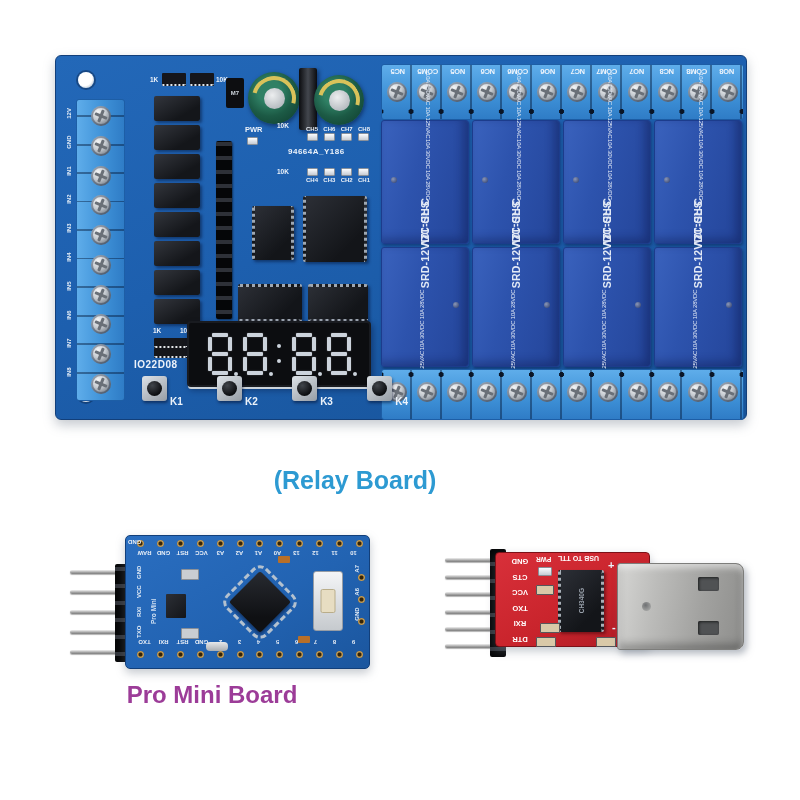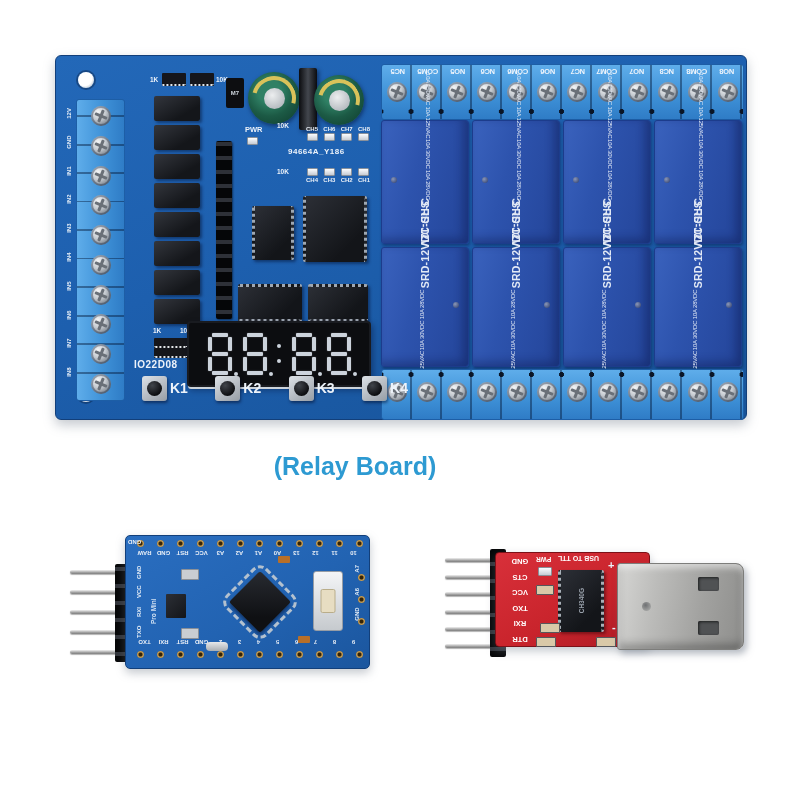--- a/index.html
+++ b/index.html
@@ -100,21 +100,21 @@
   .dp{position:absolute;right:-5px;bottom:1px;width:4px;height:4px;border-radius:50%;background:#ccd3dc;}
   .colon{position:relative;width:5px;height:46px;flex:none;}
   .colon::before,.colon::after{content:"";position:absolute;left:0;width:4px;height:4px;border-radius:50%;background:#ccd3dc;}
   .colon::before{top:13px;} .colon::after{top:28px;}
   .krow{position:absolute;display:flex;justify-content:space-between;}
   .kunit{display:flex;align-items:flex-start;gap:3px;}
   .tact{width:25px;height:25px;border-radius:3px;flex:none;position:relative;
         background:linear-gradient(145deg,#dde2e7,#969da5);box-shadow:1px 2px 3px rgba(0,10,40,.5);}
   .tact::after{content:"";position:absolute;inset:5px;border-radius:50%;
         background:radial-gradient(circle at 35% 30%,#41454b,#0d0e11 70%);}
-  .klbl{color:#edf3fa;font-size:14px;font-weight:bold;margin-top:4px;}
+  .klbl{color:#edf3fa;font-size:10px;font-weight:bold;margin-top:20px;}
 
   
   .pins{position:absolute;display:flex;flex-direction:column;justify-content:space-between;}
   .pin{position:relative;flex:1;}
   .pin::before{content:"";position:absolute;left:0;top:50%;transform:translateY(-50%);
         width:50px;height:4px;border-radius:2px;background:linear-gradient(#f0f0f0,#898989 80%);
         box-shadow:0 1px 1px rgba(0,0,0,.3);}
   .hdrbar{position:absolute;background:linear-gradient(90deg,#1e2025,#0e0f12);border-radius:2px;
         background-image:repeating-linear-gradient(0deg,#060708 0 6px,#32353b 6px 10px,#060708 10px 17px);}
   #pro-mini-board .pcb{position:absolute;background:linear-gradient(150deg,#2a6ec0,#2263b2 55%,#1b569e);
@@ -443,21 +443,21 @@
           <div class="tact"></div>
           <span class="klbl">K3</span>
         </div>
         <div class="kunit">
           <div class="tact"></div>
           <span class="klbl">K4</span>
         </div>
       </div>
   </section>
 
-  <div class="cap-sub big" style="left:355px;top:452px;">(Relay Board)</div>
+  <div class="cap-sub big" style="left:355px;top:466px;">(Relay Board)</div>
 
   <section class="abs" id="pro-mini-board" style="left:60px;top:528px;width:330px;height:150px;">
     <div class="pins" style="left:10px;top:34px;width:62px;height:100px;">
         <div class="pin"></div>
         <div class="pin"></div>
         <div class="pin"></div>
         <div class="pin"></div>
         <div class="pin"></div>
       </div>
     <div class="hdrbar" style="left:55px;top:36px;width:16px;height:98px;"></div>
@@ -540,20 +540,21 @@
       <div class="rst" style="left:187px;top:35px;width:28px;height:58px;"></div>
       <div class="smd" style="left:55px;top:33px;width:16px;height:9px;background:#c9cdd2;border:1px solid #8a9098;"></div>
       <div class="smd" style="left:55px;top:92px;width:16px;height:9px;background:#c9cdd2;border:1px solid #8a9098;"></div>
       <div class="smd" style="left:40px;top:58px;width:20px;height:24px;background:linear-gradient(135deg,#2c2f36,#131519);"></div>
       <div class="smd" style="left:80px;top:106px;width:22px;height:9px;background:linear-gradient(#e6e8ea,#a9adb2);border-radius:4px;"></div>
       <div class="smd" style="left:172px;top:100px;width:12px;height:7px;background:#b86f28;"></div>
       <div class="smd" style="left:152px;top:20px;width:12px;height:7px;background:#b86f28;"></div>
     </div>
   </section>
 
+  <div class="cap-title mid" style="left:212px;top:681px;">Pro Mini Board</div>
 
   <section class="abs" id="download-cable" style="left:445px;top:535px;width:300px;height:128px;">
     <div class="pins" style="left:0px;top:16px;width:60px;height:104px;">
         <div class="pin"></div>
         <div class="pin"></div>
         <div class="pin"></div>
         <div class="pin"></div>
         <div class="pin"></div>
         <div class="pin"></div>
       </div>

